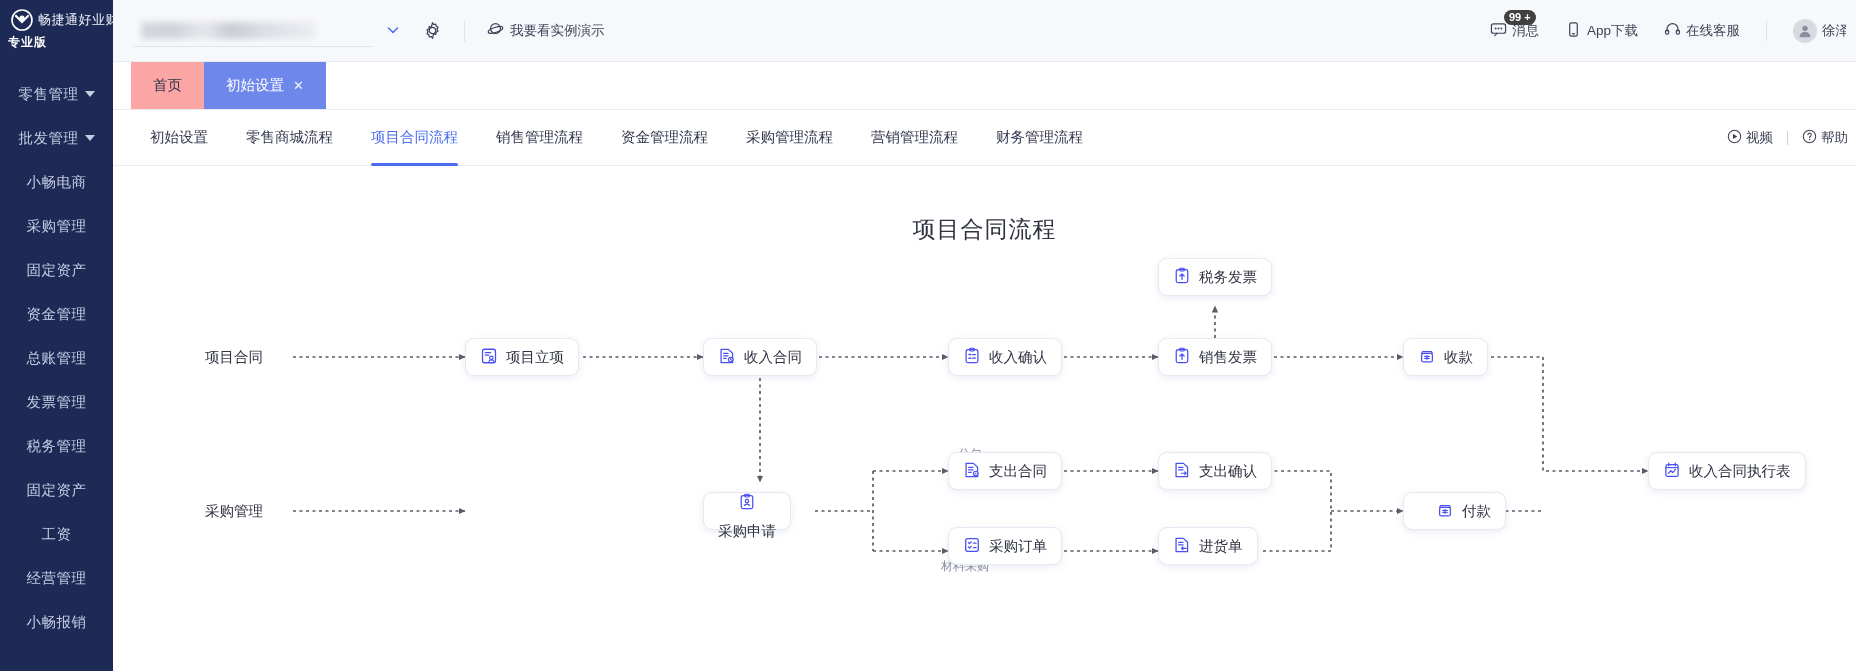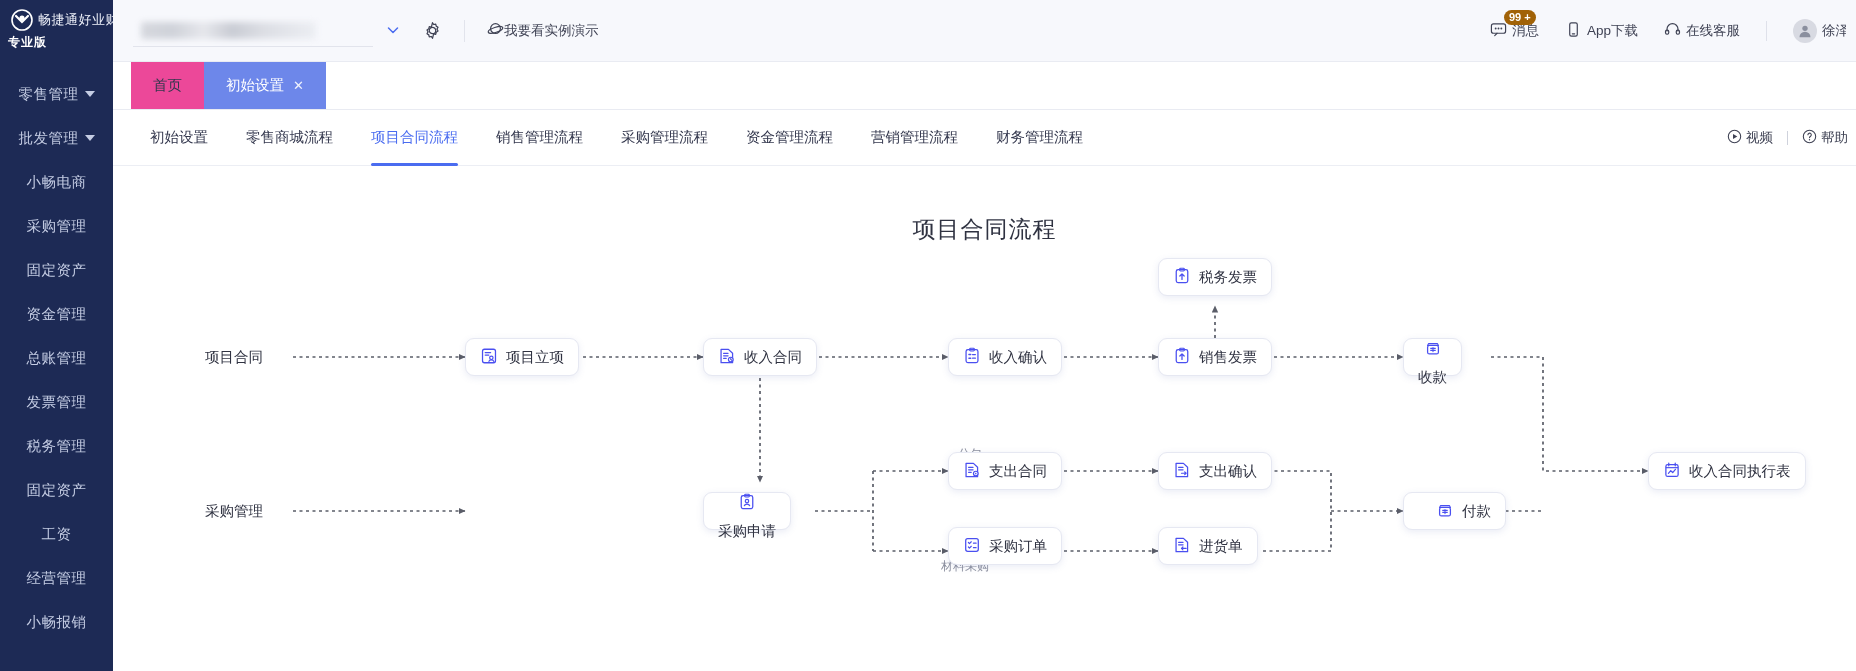--- a/index.html
+++ b/index.html
@@ -61,33 +61,33 @@
   }
   .hdr-caret {
     margin-left: 12px; color: #4b6fe0; font-size: 15px; line-height: 1;
     cursor: pointer; user-select: none;
   }
   .hdr-gear { margin-left: 22px; cursor: pointer; display: flex; }
   .hdr-div {
     width: 1px; height: 22px; background: #e2e4ec; margin: 0 22px;
   }
   .demo-link {
-    display: flex; align-items: center; font-size: 13.5px;
+    display: flex; align-items: center; gap: 6px; font-size: 13.5px;
     color: #3f4254; cursor: pointer; white-space: nowrap;
   }
   .hdr-right {
     margin-left: auto; display: flex; align-items: center;
     gap: 26px; padding-right: 10px;
   }
   .hdr-item {
     display: flex; align-items: center; gap: 5px; font-size: 13.5px;
     color: #3f4254; cursor: pointer; position: relative; white-space: nowrap;
   }
   .badge {
-    position: absolute; left: 14px; top: -11px; background: #a16207;
+    position: absolute; left: 14px; top: -11px; background: #404040;
     color: #fff; font-size: 11px; font-weight: 700; border-radius: 9px;
     padding: 1px 5px 1px 5px; line-height: 13px; white-space: nowrap;
   }
   .hdr-sep { width: 1px; height: 20px; background: #dfe1ea; }
   .avatar {
     width: 24px; height: 24px; border-radius: 50%; background: #d8dae2;
     display: flex; align-items: center; justify-content: center;
   }
   .user-name {
     font-size: 13.5px; color: #3f4254; max-width: 24px;
@@ -96,21 +96,21 @@
 
   
   .tabstrip {
     position: absolute; left: 113px; top: 62px; right: 0; height: 48px;
     background: #fff; border-bottom: 1px solid #e9ebf2;
     display: flex; align-items: stretch;
   }
   .tabstrip-pad { width: 18px; }
   .wtab {
     display: flex; align-items: center; padding: 0 22px; font-size: 14.5px;
-    color: #33374d; cursor: pointer; background: #ec4899;
+    color: #33374d; cursor: pointer; background: #fca5a5;
   }
   .wtab.active { background: #6d87ea; color: #fff; }
   .wtab .x { margin-left: 9px; font-size: 13px; opacity: .9; }
 
   
   .subtabs {
     position: absolute; left: 113px; top: 110px; right: 0; height: 56px;
     background: #fff; border-bottom: 1px solid #eceef4;
     display: flex; align-items: center;
   }
@@ -314,24 +314,24 @@
     <div class="subtab">
       <span>零售商城流程</span>
     </div>
     <div class="subtab active">
       <span>项目合同流程</span>
     </div>
     <div class="subtab">
       <span>销售管理流程</span>
     </div>
     <div class="subtab">
+      <span>资金管理流程</span>
+    </div>
+    <div class="subtab">
       <span>采购管理流程</span>
-    </div>
-    <div class="subtab">
-      <span>资金管理流程</span>
     </div>
     <div class="subtab">
       <span>营销管理流程</span>
     </div>
     <div class="subtab">
       <span>财务管理流程</span>
     </div>
 
     <div class="subtabs-right">
       <div class="sr-item">
@@ -469,21 +469,21 @@
       <span>
         <svg width="18" height="18" viewBox="0 0 20 20">
           <rect x="3.6" y="3" width="12.8" height="14.4" rx="2" fill="none" stroke="#4a4ff0" stroke-width="1.4"></rect>
           <rect x="7.4" y="1.4" width="5.2" height="3" rx="1" fill="none" stroke="#4a4ff0" stroke-width="1.3"></rect>
           <path d="M10 13.8V7.8M7.6 10l2.4-2.4L12.4 10" fill="none" stroke="#4a4ff0" stroke-width="1.4" stroke-linecap="round" stroke-linejoin="round"></path>
         </svg>
       </span>
       <span>销售发票</span>
     </div>
 
-    <div class="node" style="left:1290px; top:172px;flex-direction:column;">
+    <div class="node" style="left:1290px; top:172px;">
       <span>
         <svg width="18" height="18" viewBox="0 0 20 20">
           <path d="M5 5.2h10l1 2H4z" fill="none" stroke="#4a4ff0" stroke-width="1.3" stroke-linejoin="round"></path>
           <rect x="4" y="7.2" width="12" height="9.4" rx="2" fill="none" stroke="#4a4ff0" stroke-width="1.4"></rect>
           <path d="M7.4 10.4h5.2M7.4 12.6h5.2M10 9.6v4.4" stroke="#4a4ff0" stroke-width="1.2" stroke-linecap="round"></path>
         </svg>
       </span>
       <span>收款</span>
     </div>
 

